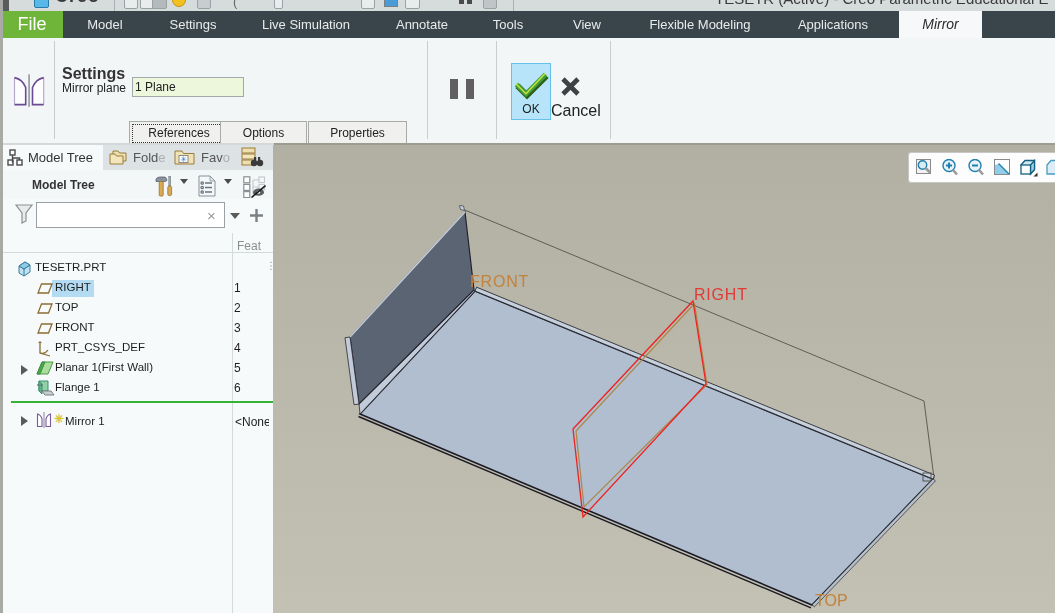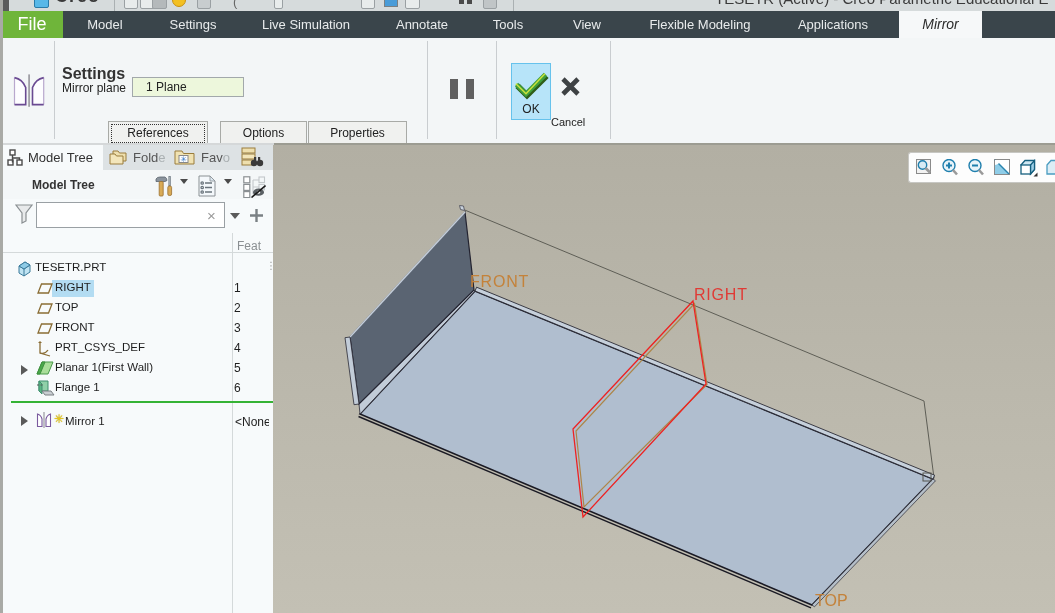--- a/index.html
+++ b/index.html
@@ -83,42 +83,42 @@
     <path d="M1.5 32.6 L1.5 5.6" stroke="#b9a8ce" stroke-width="1.2" fill="none"></path>
     <path d="M1.5 5.6 Q9.5 7.2 12.7 15.5 L12.7 32.6 L1.5 32.6" stroke="#6a4a92" stroke-width="1.6" fill="none"></path>
     <path d="M30.7 5.6 Q22.7 7.2 19.5 15.5 L19.5 32.6 L30.7 32.6 Z" fill="#fdfdff" stroke="none"></path>
     <path d="M30.7 32.6 L30.7 5.6" stroke="#b9a8ce" stroke-width="1.2" fill="none"></path>
     <path d="M30.7 5.6 Q22.7 7.2 19.5 15.5 L19.5 32.6 L30.7 32.6" stroke="#6a4a92" stroke-width="1.6" fill="none"></path>
     <rect x="15.2" y="2.4" width="1.8" height="32.4" fill="#a0a0a6"></rect>
   </svg>
   <div class="vsep" style="left:54px;"></div>
   <div style="position:absolute;left:62px;top:27px;font-size:16px;font-weight:bold;color:#333;">Settings</div>
   <div style="position:absolute;left:62px;top:43px;font-size:12px;color:#222;">Mirror plane</div>
-  <div style="position:absolute;left:132px;top:39px;width:112px;height:20px;background:#edf7dc;border:1px solid #a2a8ab;font-size:12px;color:#222;line-height:18px;padding-left:13px;">1 Plane</div>
+  <div style="position:absolute;left:132px;top:39px;width:112px;height:20px;background:#edf7dc;border:1px solid #a2a8ab;font-size:12px;color:#222;line-height:18px;padding-left:2px;">1 Plane</div>
   <div class="vsep" style="left:427px;"></div>
 
   <div style="position:absolute;left:450px;top:41px;width:8px;height:20px;background:#606060;"></div>
   <div style="position:absolute;left:466px;top:41px;width:8px;height:20px;background:#606060;"></div>
   <div class="vsep" style="left:496px;"></div>
 
   <div style="position:absolute;left:511px;top:25px;width:40px;height:57px;background:#b7e4f9;border:1px solid #66c2ec;"></div>
   <svg style="position:absolute;left:512px;top:31px;" width="38" height="32" viewBox="0 0 38 32" class="okchk">
     <path d="M5.5 16.8 L15 26.3 L34.5 6.8" fill="none" stroke="#2e5e18" stroke-width="6" stroke-linecap="butt"></path>
     <path d="M4.5 15.5 L14 25 L33.5 5.5" fill="none" stroke="#3f9f3b" stroke-width="4.6" stroke-linecap="butt"></path>
     <path d="M3.9 14.7 L14 24.7 L32.9 4.8" fill="none" stroke="#cde23c" stroke-width="1.5" stroke-linecap="butt"></path>
   </svg>
   <div style="position:absolute;left:511px;top:64px;width:40px;font-size:12px;color:#222;text-align:center;">OK</div>
 
   <svg style="position:absolute;left:560px;top:38px;" width="21" height="21" viewBox="0 0 21 21">
     <path d="M3 3 L18 18 M18 3 L3 18" stroke="#3e4244" stroke-width="4.6"></path>
   </svg>
-  <div style="position:absolute;left:551px;top:64px;width:48px;font-size:11px;color:#222;text-align:left;margin-top:14px;">Cancel</div>
+  <div style="position:absolute;left:551px;top:64px;width:48px;font-size:16px;color:#222;text-align:right;">Cancel</div>
   <div class="vsep" style="left:610px;"></div>
 
-  <div class="rtab" style="left:108px;width:100px;">References
+  <div class="rtab" style="left:129px;width:100px;">References
     <div style="position:absolute;left:2px;top:2px;right:2px;bottom:1px;border:1px dotted #333;"></div>
   </div>
   <div class="rtab" style="left:220px;width:87px;">Options</div>
   <div class="rtab" style="left:308px;width:99px;">Properties</div>
 </div>
 <div class="abs" id="ribbonline"></div>
 <div class="abs" id="ribbonlineL"></div>
 <div class="abs" id="nav">
   <div id="navtabs">
 

